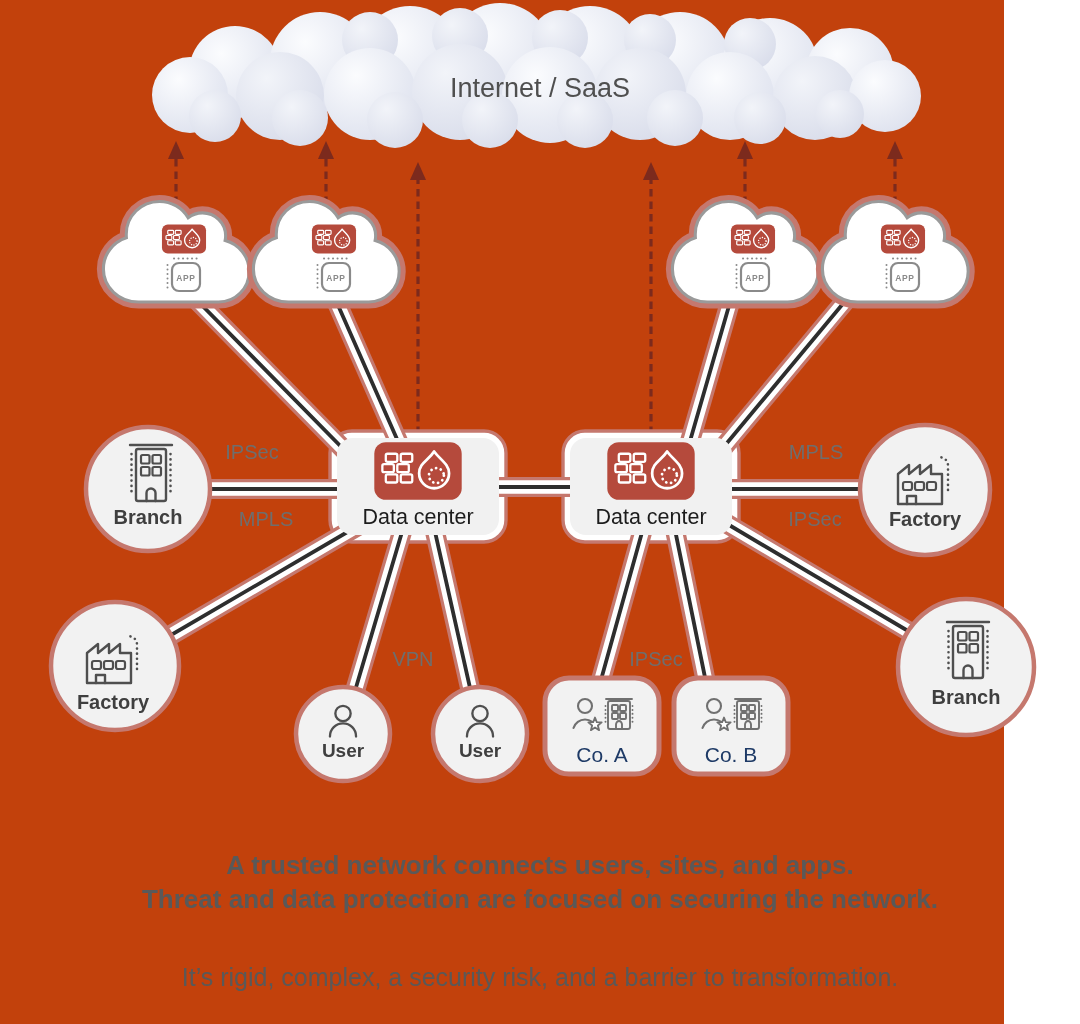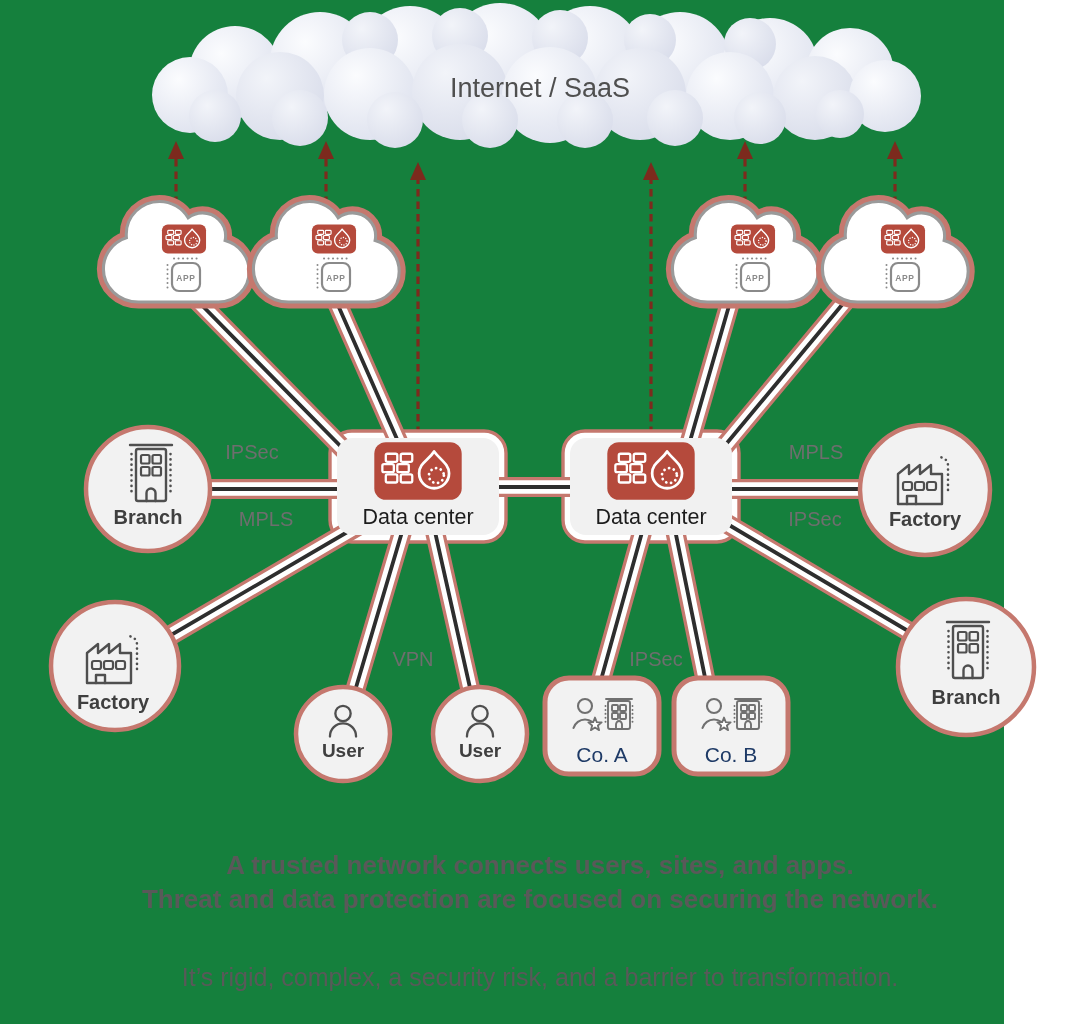--- a/index.html
+++ b/index.html
@@ -1,16 +1,16 @@
 <!DOCTYPE html>
 <html style="--tube-salmon: #c5786e; --link-core: #2e2e2e; --firewall-red: #b54a3c; --arrow-maroon: #7c2a1d; --node-fill: #f2f2f2; --node-label: #3f3f3f; --link-label: #6e6e6e; --navy-label: #1e3a66; --caption-text: #595959; --dc-text: #1c1c1c; --internet-text: #4f4f4f; --cloud-line-gray: #9a9a9a; --icon-gray: #4f4f4f;"><head>
 <meta charset="utf-8">
 <style>
   html,body{margin:0;padding:0;background:#ffffff;}
-  .stage{width:1004px;height:1024px;position:relative;background:#15803d;
+  .stage{width:1004px;height:1024px;position:relative;background:#c2410c;
          font-family:"Liberation Sans","DejaVu Sans",sans-serif;}
   svg{display:block;}
   
   .tA{fill:none;stroke:var(--tube-salmon);stroke-width:20;stroke-linecap:round;}
   .tW{fill:none;stroke:#ffffff;stroke-width:13.5;stroke-linecap:round;}
   .tC{fill:none;stroke:var(--link-core);stroke-width:3.8;stroke-linecap:round;}
   
   .dashL{fill:none;stroke:var(--arrow-maroon);stroke-width:3.2;stroke-dasharray:7.5 5;}
   .ah{fill:var(--arrow-maroon);stroke:none;}
   

